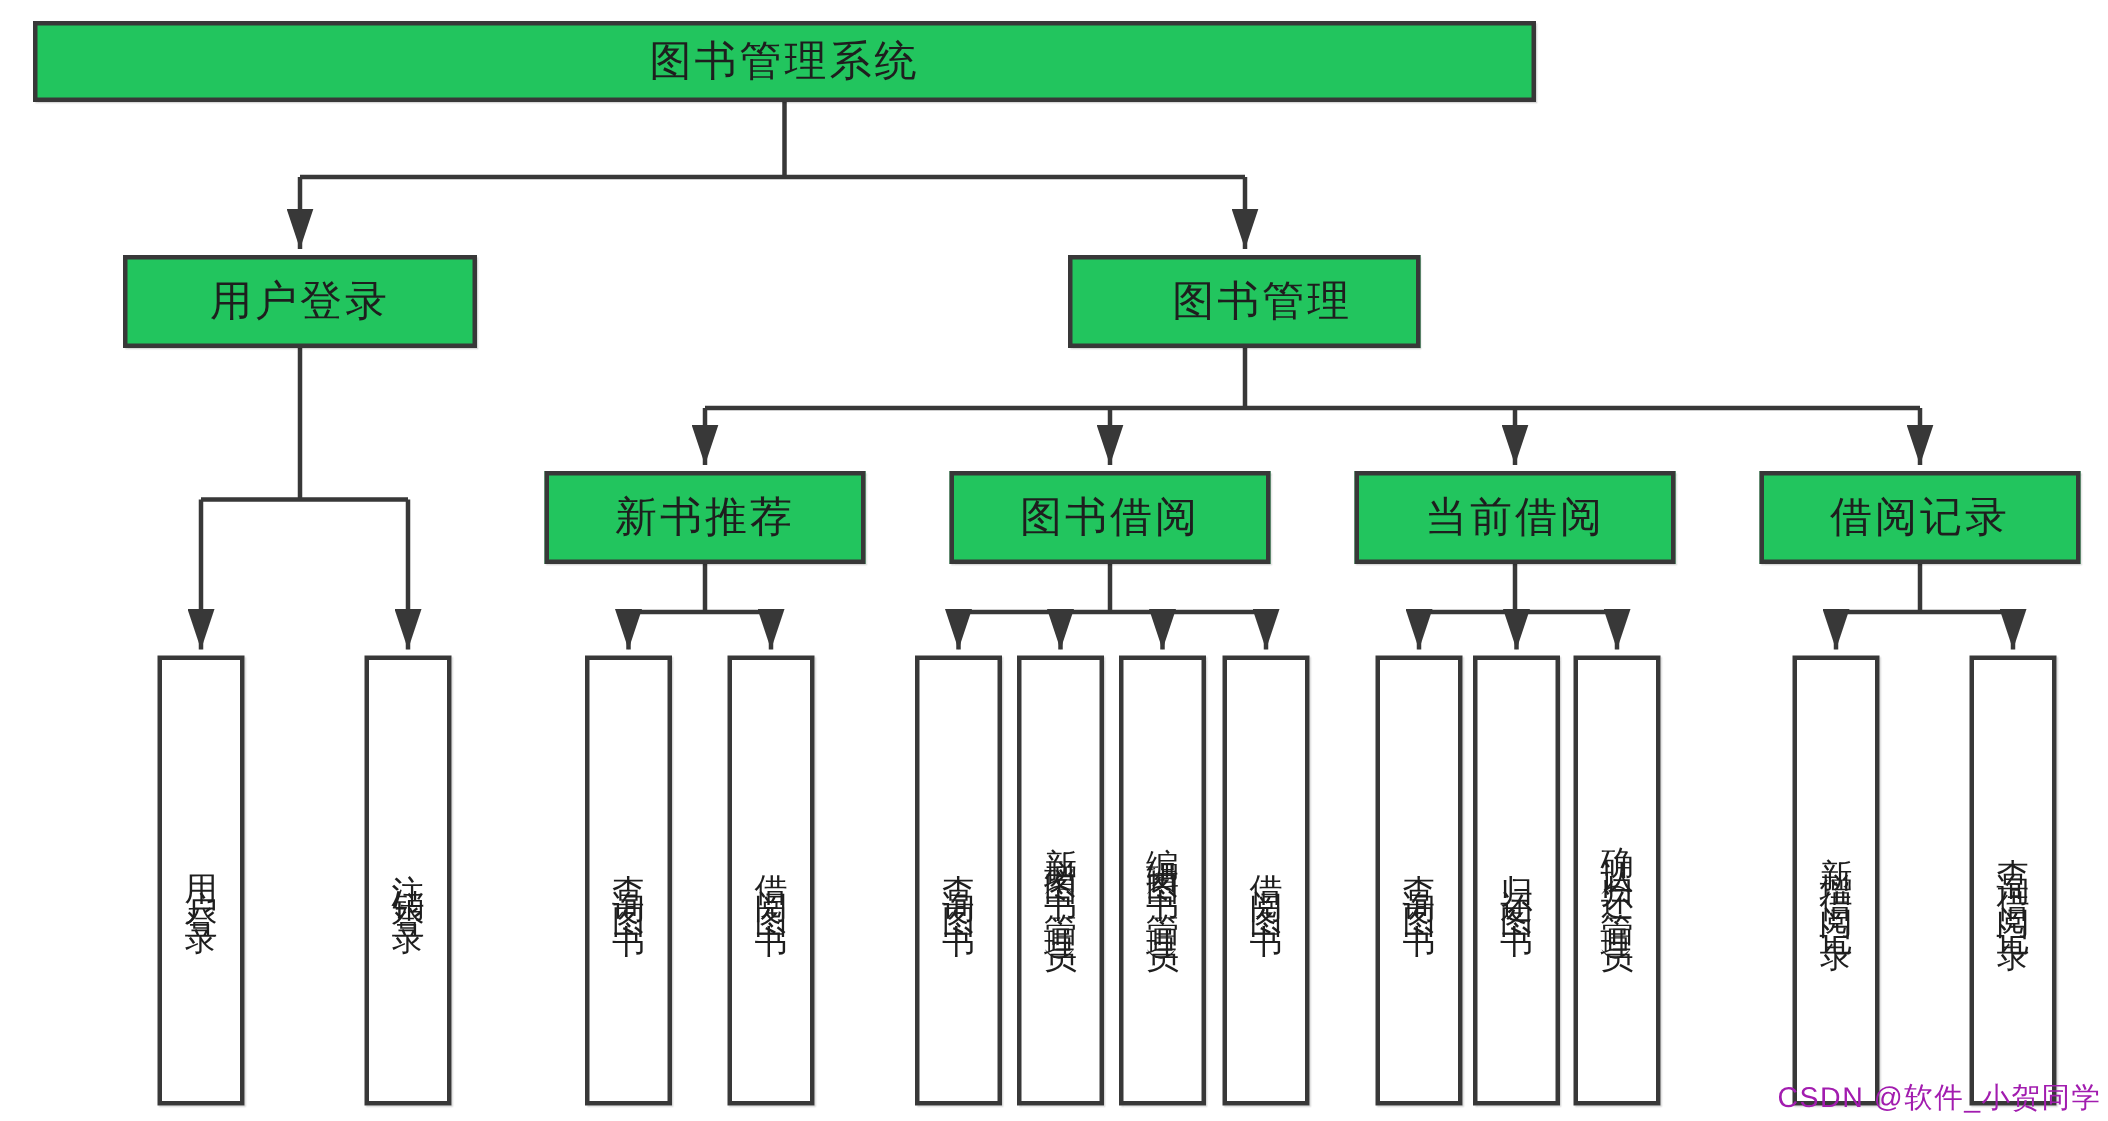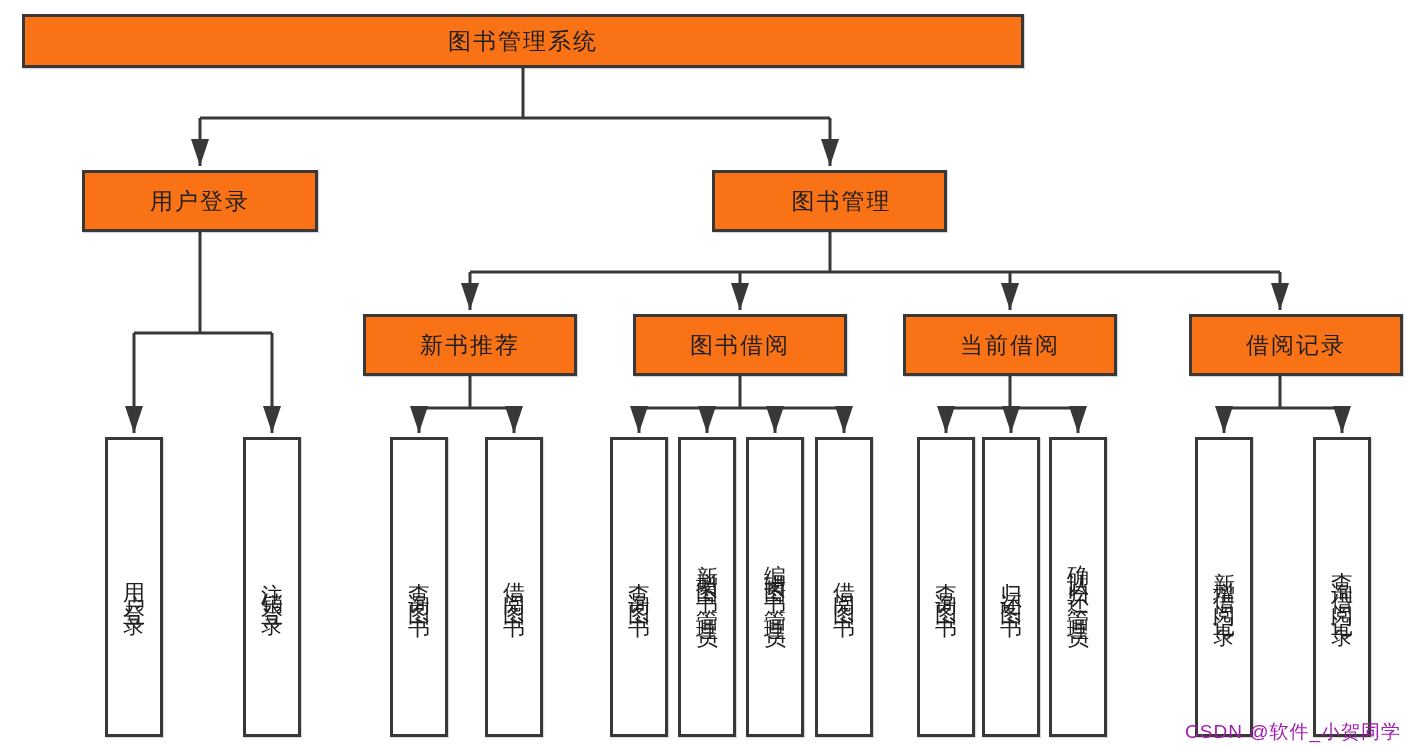--- a/index.html
+++ b/index.html
@@ -18,26 +18,26 @@
   #wires {
     position: absolute;
     left: 0; top: 0;
     width: 1405px;
     height: 747px;
   }
   .hbox {
     position: absolute;
     box-sizing: border-box;
     border: 3px solid #383838;
-    background: #f97316;
+    background: #22c55e;
     display: flex;
     align-items: center;
     justify-content: center;
     color: #1e1e1e;
-    font-size: 23px;
+    font-size: 28px;
     letter-spacing: 2px;
     box-shadow: 1px 1px 1px rgba(0,0,0,0.15);
     white-space: nowrap;
   }
   .vbox {
     position: absolute;
     box-sizing: border-box;
     border: 3px solid #383838;
     background: #ffffff;
     width: 58px;
@@ -129,21 +129,21 @@
 
   <div class="hbox" style="left:363px; top:314px; width:214px; height:62px;align-items:center;">
     <span>新书推荐</span>
   </div>
   <div class="hbox" style="left:633px; top:314px; width:214px; height:62px;">
     <span>图书借阅</span>
   </div>
   <div class="hbox" style="left:903px; top:314px; width:214px; height:62px;text-align:center;">
     <span>当前借阅</span>
   </div>
-  <div class="hbox" style="left:1173px; top:314px; width:214px; height:62px;margin-left:16px;">
+  <div class="hbox" style="left:1173px; top:314px; width:214px; height:62px;">
     <span>借阅记录</span>
   </div>
 
   <div class="vbox" style="left:105px;">
     <span class="vlabel">用户登录</span>
   </div>
   <div class="vbox" style="left:243px;">
     <span class="vlabel">注销登录</span>
   </div>
 

